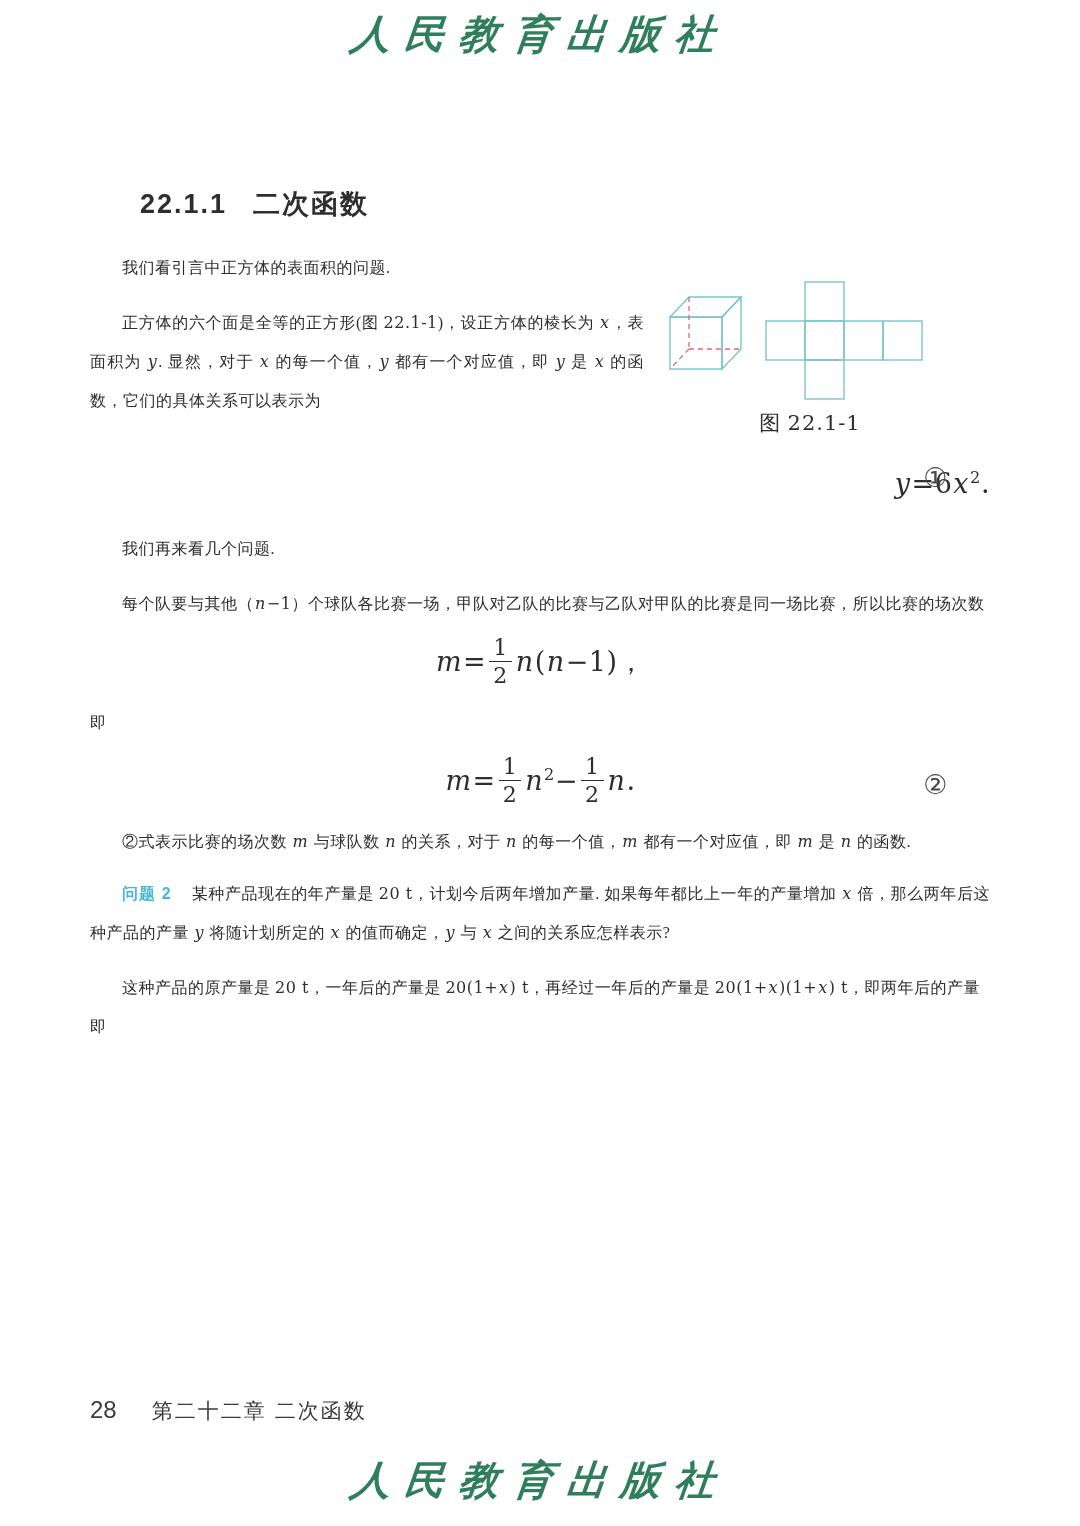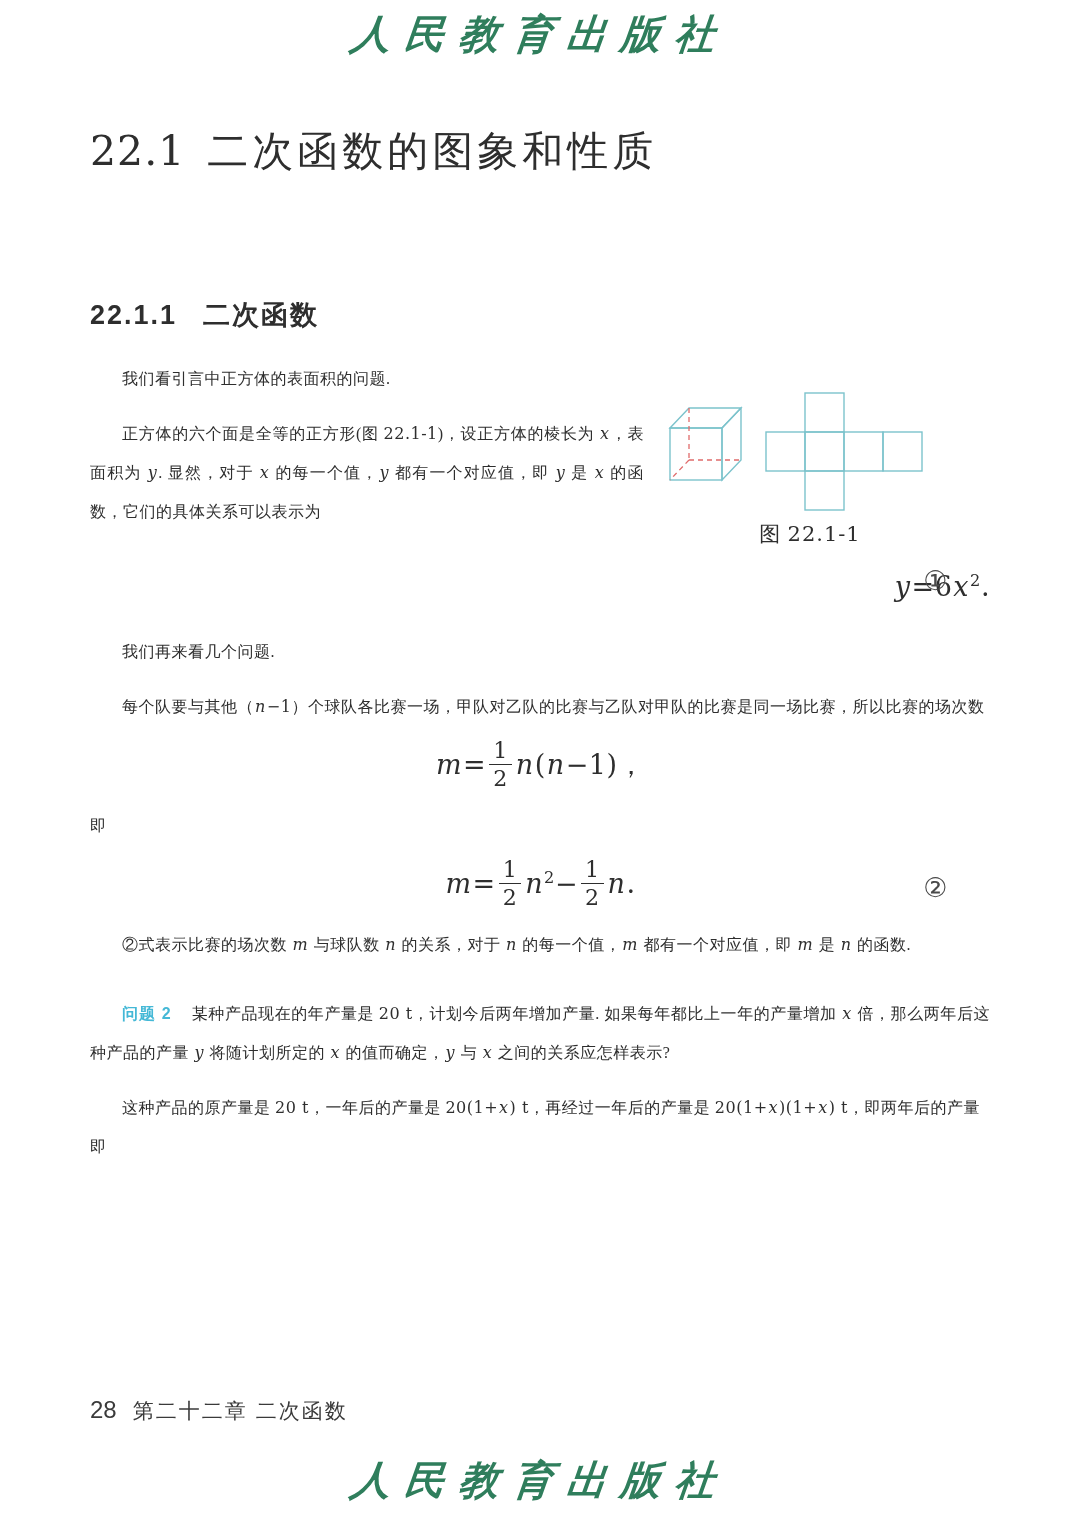--- a/index.html
+++ b/index.html
@@ -32,36 +32,37 @@
   
   .chapter-title{
     margin-top:56px;
     font-size:41px;
     letter-spacing:4px;
     font-weight:normal;
   }
   .chapter-title .num{font-family:"DejaVu Serif",serif;margin-right:22px;letter-spacing:1px;}
   .section-heading{
     margin-top:118px;
+    margin-left:50px;
     font-size:27px;
   }
   .section-heading .num{font-family:"Liberation Sans","DejaVu Sans",sans-serif;margin-right:26px;letter-spacing:2px;}
   .section-heading .name{font-family:"Liberation Sans","DejaVu Sans",sans-serif;font-weight:bold;letter-spacing:2px;}
 
   
   .para{
     font-size:16px;
     line-height:39px;
     text-align:justify;
     letter-spacing:0.5px;
   }
   .indent{text-indent:2em;}
   .mt-intro{margin-top:26px;}
   .mt-look{margin-top:30px;}
-  .mt-prob2{margin-top:30px;}
+  .mt-prob2{margin-top:13px;}
   .plain{text-indent:0;}
 
   .problem-label{
     color:var(--accent,#44b8d6);
     font-family:"Liberation Sans","DejaVu Sans",sans-serif;
     font-weight:bold;
     margin-right:20px;
     letter-spacing:1px;
   }
 
@@ -92,59 +93,56 @@
     position:absolute;right:42px;top:50%;
     transform:translateY(-50%);
     font-family:"DejaVu Serif",serif;
     font-size:27px;color:#4a4a4a;
   }
 
   
   .figure{
     float:right;
     width:330px;
-    margin:-26px 0 4px 16px;
+    margin:-26px 0 12px 16px;
   }
   .figure svg{display:block;}
   .fig-caption{
     margin-top:4px;
     text-align:center;
     font-size:21px;
     letter-spacing:1px;
     padding-right:30px;
   }
   .fig-caption .num{font-family:"DejaVu Serif",serif;}
   .net-line,.cube-line{stroke:var(--figure-stroke,#7cc3cc);stroke-width:1.4;fill:none;}
   .hidden-line{stroke:var(--hidden-edge,#e06b6b);stroke-width:1.3;fill:none;stroke-dasharray:5 4;}
 
   
   .footer{
     position:absolute;left:90px;top:1396px;
     font-size:21px;color:#3a3a3a;
     display:flex;align-items:baseline;
   }
-  .footer .pageno{font-family:"Liberation Sans","DejaVu Sans",sans-serif;font-size:24px;margin-right:16px;text-align:center;}
+  .footer .pageno{font-family:"Liberation Sans","DejaVu Sans",sans-serif;font-size:24px;margin-right:35px;text-align:center;}
   .footer .chap{letter-spacing:2px;margin-right:8px;}
   .footer .chap-title{letter-spacing:2px;}
   .clearfix::after{content:"";display:block;clear:both;}
 </style>
 </head>
 <body>
 
 <div class="page">
 
   <div class="logo logo-top">
     <span>人民教育出版社</span>
   </div>
 
   <div class="content">
 
-    <h1 class="chapter-title">
-      <span class="num">22.1</span><span>二次函数的图象和性质</span>
-    </h1>
 
     <h2 class="section-heading">
       <span class="num">22.1.1</span><span class="name">二次函数</span>
     </h2>
 
     <p class="para indent mt-intro">我们看引言中正方体的表面积的问题.</p>
 
     <div class="clearfix">
       <div class="figure">
         <svg width="330" height="128" viewBox="0 0 330 128">

